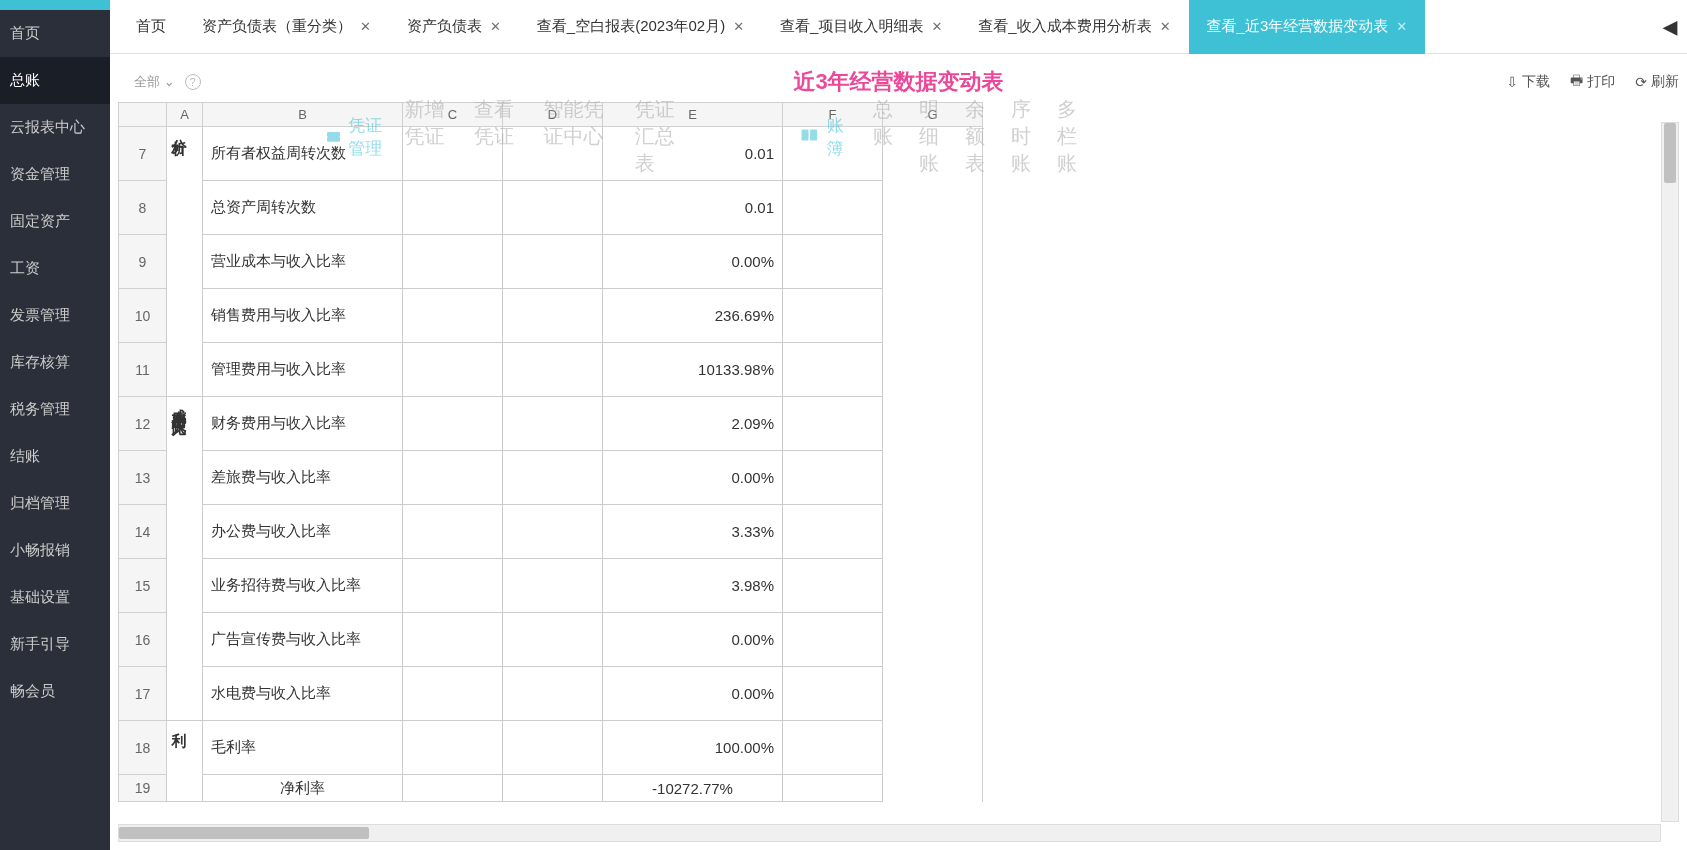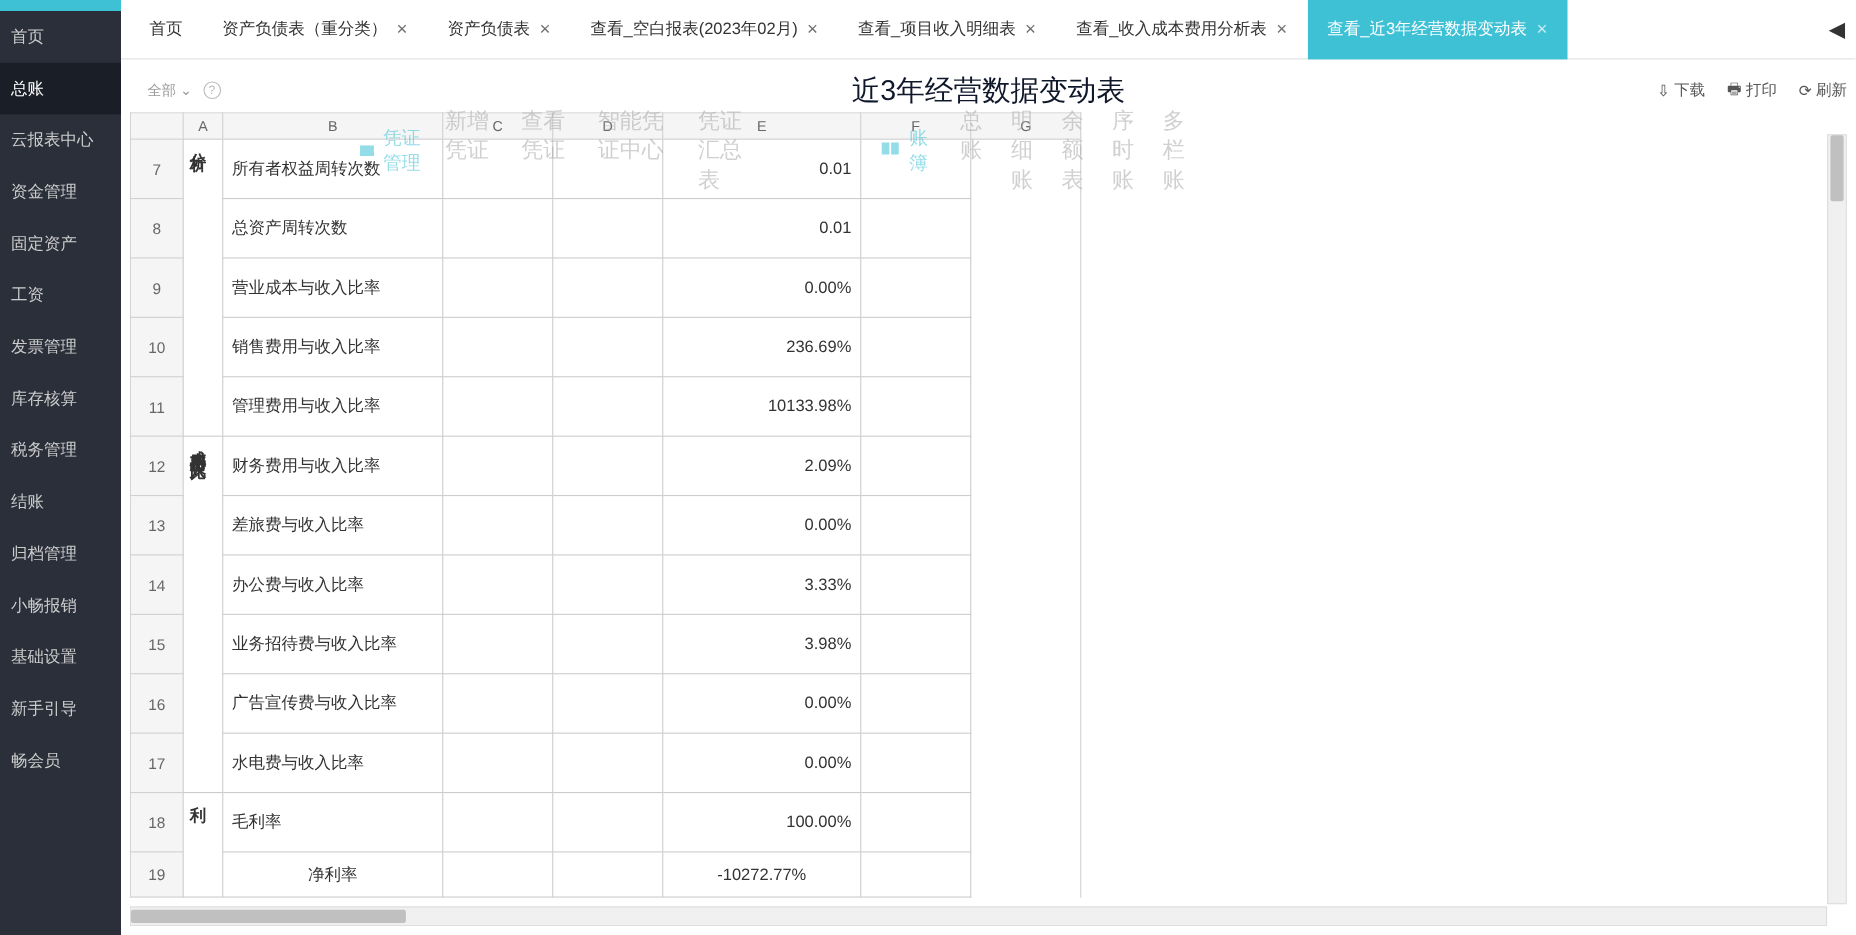--- a/index.html
+++ b/index.html
@@ -9,21 +9,21 @@
 .sidebar-top { height: 10px; background: #3ec1d5; }
 .sidebar-item { padding: 14px 10px; cursor: pointer; font-size: 15px; text-align: left; }
 .sidebar-item.sel { background: #1a1e26; color: #fff; }
 .main { flex: 1; display: flex; flex-direction: column; position: relative; }
 .tabs { display: flex; align-items: center; height: 54px; border-bottom: 1px solid #e0e0e0; padding: 0 8px; position: relative; background: #fff; }
 .tab { display: flex; align-items: center; padding: 0 18px; height: 54px; cursor: pointer; font-size: 15px; color: #333; white-space: nowrap; }
 .tab.active { background: #3ec1d5; color: #fff; }
 .tab .close { margin-left: 8px; font-size: 13px; color: inherit; opacity: 0.7; }
 .tab-scroll { position: absolute; right: 10px; top: 50%; transform: translateY(-50%); font-size: 18px; font-weight: bold; cursor: pointer; }
 .page-header { display: flex; align-items: center; justify-content: space-between; padding: 16px 8px 8px 24px; position: relative; }
-.page-title { font-size: 26px; color: #0f172a; position: absolute; left: 50%; transform: translateX(-50%); }
+.page-title { font-size: 22px; color: #ec4899; position: absolute; left: 50%; transform: translateX(-50%); font-weight: bold; }
 .header-left { display: flex; align-items: center; gap: 10px; position: relative; z-index: 1; }
 .filter-label { color: #999; font-size: 13px; }
 .help-icon { display: inline-flex; width: 16px; height: 16px; border: 1px solid #bbb; border-radius: 50%; align-items: center; justify-content: center; font-size: 11px; color: #bbb; }
 .header-actions { display: flex; align-items: center; gap: 20px; font-size: 14px; color: #555; }
 .act { cursor: pointer; display: inline-flex; align-items: center; gap: 4px; }
 .sheet-wrap { flex: 1; position: relative; padding: 0 8px 8px 8px; }
 .sheet-scroll { width: 100%; height: 100%; position: relative; overflow: hidden; }
 .sheet { border-collapse: collapse; table-layout: fixed; }
 .sheet th { background: #f5f5f5; border: 1px solid #d0d0d0; font-weight: normal; color: #666; font-size: 13px; text-align: center; height: 24px; }
 .sheet td { border: 1px solid #ccc; height: 54px; font-size: 15px; padding: 0 8px; vertical-align: middle; }
@@ -44,21 +44,21 @@
 .ghost-col { display: flex; flex-direction: row; gap: 22px; margin-left: 47px; }
 .ghost-header { display: flex; align-items: center; gap: 8px; color: #3ec1d5; font-size: 17px; }
 .ghost-icon { width: 26px; height: 20px; display: inline-block; }
 .ghost-item { color: #aaa; font-size: 20px; text-align: right; padding-right: 4px; }
 .ghost-item.left { text-align: left; }
 .vscroll { position: absolute; right: 0; top: 20px; bottom: 20px; width: 18px; background: #f0f0f0; border: 1px solid #ddd; }
 .vscroll .thumb { position: absolute; left: 2px; right: 2px; top: 0; height: 60px; background: #c0c0c0; border-radius: 2px; }
 .hscroll { position: absolute; left: 0; right: 18px; bottom: 0; height: 18px; background: #f0f0f0; border: 1px solid #ddd; }
 .hscroll .thumb { position: absolute; top: 2px; bottom: 2px; left: 0; width: 250px; background: #c0c0c0; border-radius: 2px; }
 .icon-sm { font-size: 14px; }
-.sheet tr.half td { height: 41px; text-align: center; }
+.sheet tr.half td { height: 27px; text-align: center; }
 </style>
 </head>
 <body>
 
 <div class="app">
   <div class="sidebar">
     <div class="sidebar-top"></div>
     <div class="sidebar-item">首页</div>
     <div class="sidebar-item sel">总账</div>
     <div class="sidebar-item">云报表中心</div>

